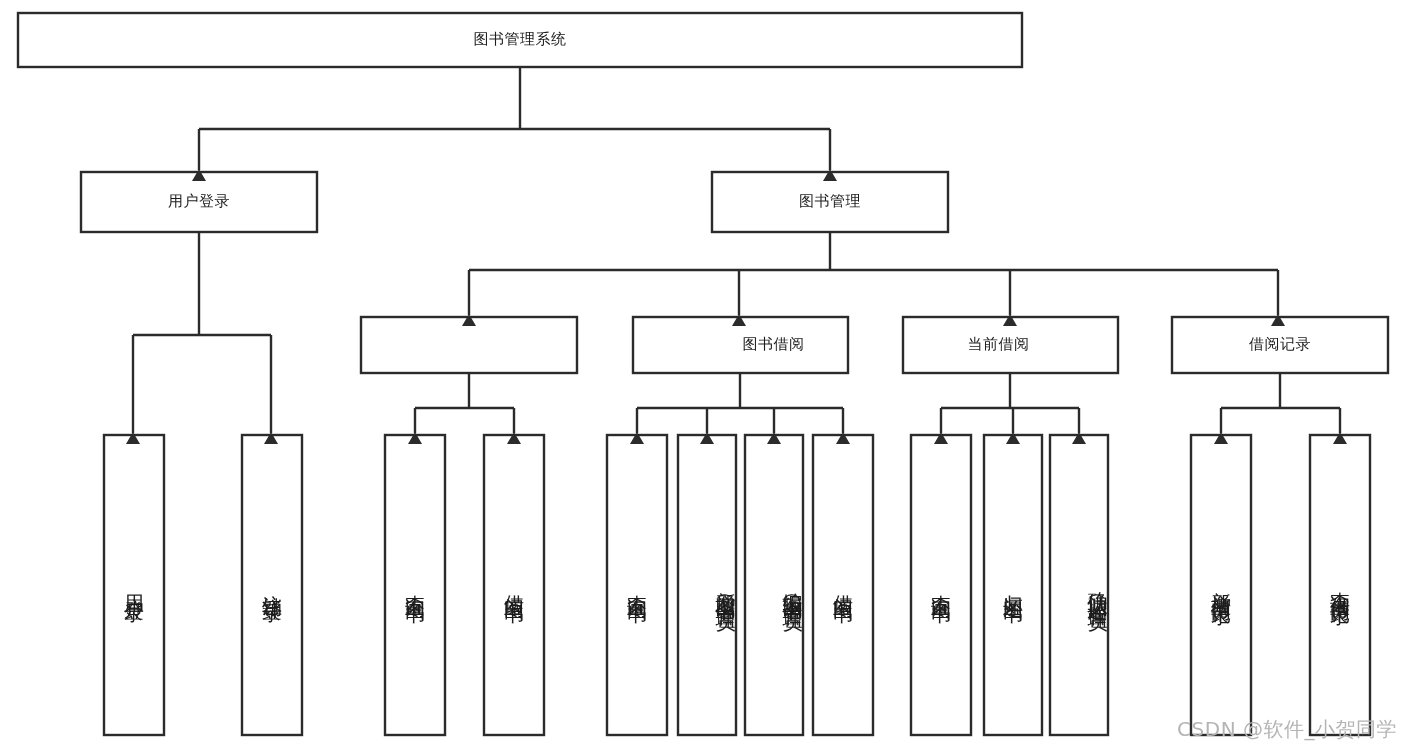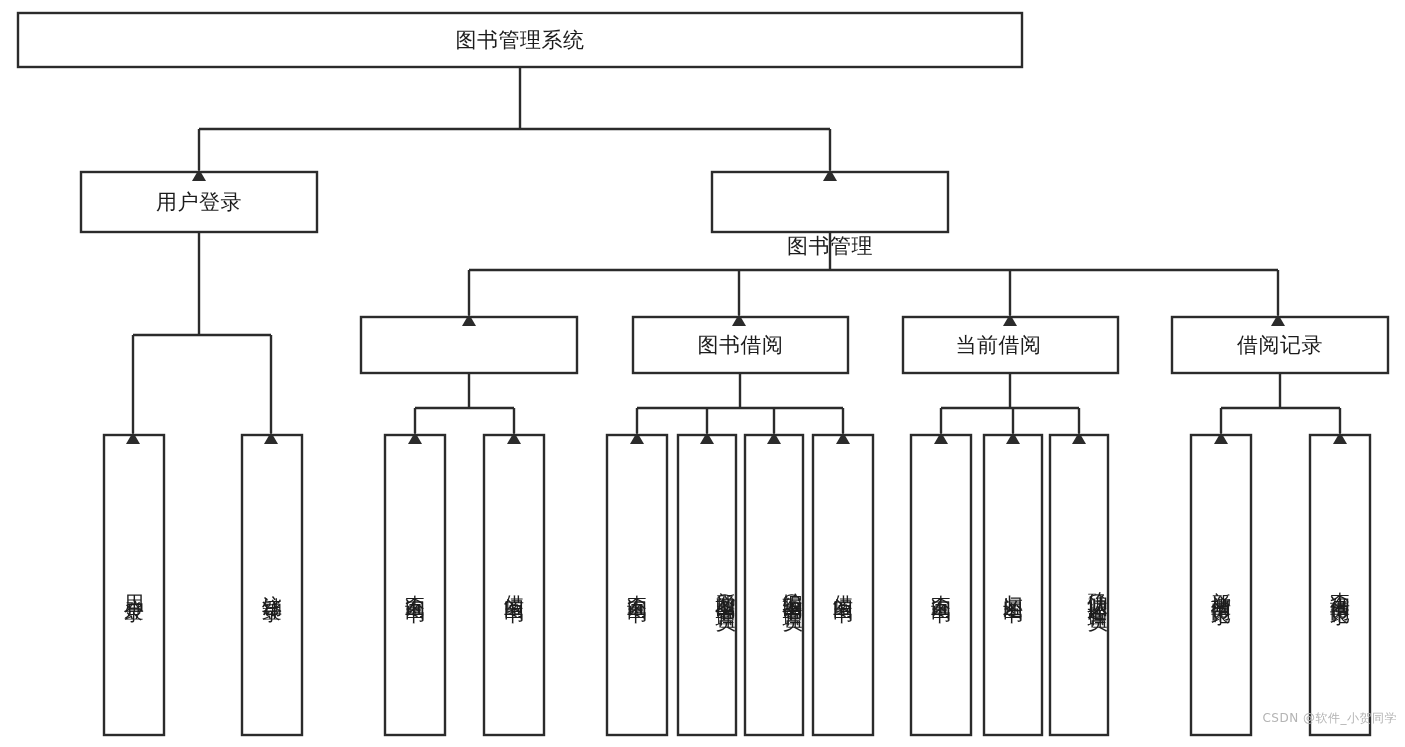--- a/index.html
+++ b/index.html
@@ -43,38 +43,38 @@
     fill: #2b2b2b;
     stroke: none;
   }
   .node-label {
     position: absolute;
     display: flex;
     align-items: center;
     justify-content: center;
     color: #1c1c1c;
     font-family: "DejaVu Sans", "Liberation Sans", sans-serif;
-    font-size: 21px;
+    font-size: 15px;
     line-height: 1.05;
     letter-spacing: 0.5px;
     text-align: center;
     pointer-events: none;
     white-space: nowrap;
   }
   .node-label.vertical {
     writing-mode: vertical-rl;
     text-orientation: upright;
     letter-spacing: 3px;
     font-size: 20px;
   }
   .watermark {
     position: absolute;
     right: 8px;
-    bottom: 20px;
-    font-size: 12px;
+    bottom: 4px;
+    font-size: 20px;
     color: #b4b4b4;
     font-family: "DejaVu Sans", "Liberation Sans", sans-serif;
     letter-spacing: 0.5px;
     user-select: none;
   }
 </style>
 </head>
 <body>
 
 <div id="diagram-root">
@@ -151,23 +151,23 @@
 
     <path class="connector" d="M 1280 373 L 1280 408"></path>
     <path class="connector" d="M 1221 408 L 1340 408"></path>
     <path class="connector" marker-end="url(#arrow)" d="M 1221 408 L 1221 433"></path>
     <path class="connector" marker-end="url(#arrow)" d="M 1340 408 L 1340 433"></path>
   </svg>
 
   <div class="node-label" style="left:18px; top:13px; width:1004px; height:54px;">图书管理系统</div>
 
   <div class="node-label" style="left:81px; top:172px; width:236px; height:60px;">用户登录</div>
-  <div class="node-label" style="left:712px; top:172px; width:236px; height:60px;margin-top:44px;">图书管理</div>
+  <div class="node-label" style="left:712px; top:172px; width:236px; height:60px;">图书管理</div>
 
-  <div class="node-label" style="left:633px; top:317px; width:215px; height:56px;">图书借阅</div>
+  <div class="node-label" style="left:666px; top:317px; width:215px; height:56px;">图书借阅</div>
   <div class="node-label" style="left:903px; top:317px; width:191px; height:56px;">当前借阅</div>
   <div class="node-label" style="left:1172px; top:317px; width:216px; height:56px;">借阅记录</div>
 
   <div class="node-label vertical" style="left:104px; top:435px; width:60px; height:300px;">用户登录</div>
   <div class="node-label vertical" style="left:242px; top:435px; width:60px; height:300px;">注销登录</div>
 
   <div class="node-label vertical" style="left:385px; top:435px; width:60px; height:300px;">查询图书</div>
   <div class="node-label vertical" style="left:484px; top:435px; width:60px; height:300px;">借阅图书</div>
 
   <div class="node-label vertical" style="left:607px; top:435px; width:60px; height:300px;">查询图书</div>

